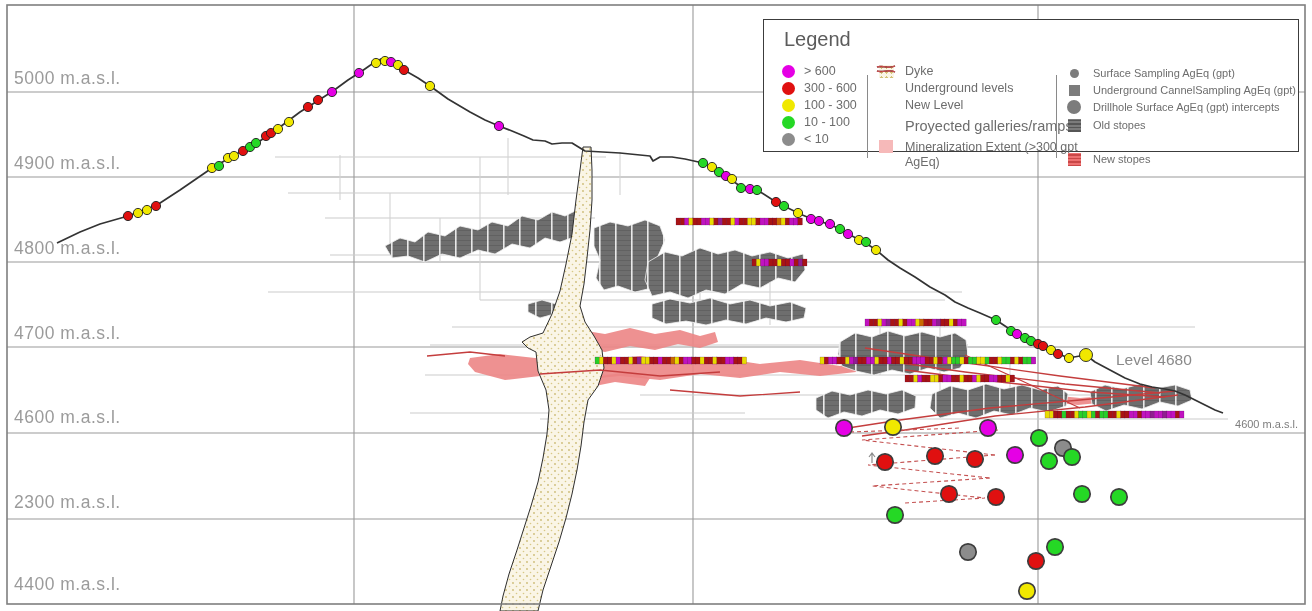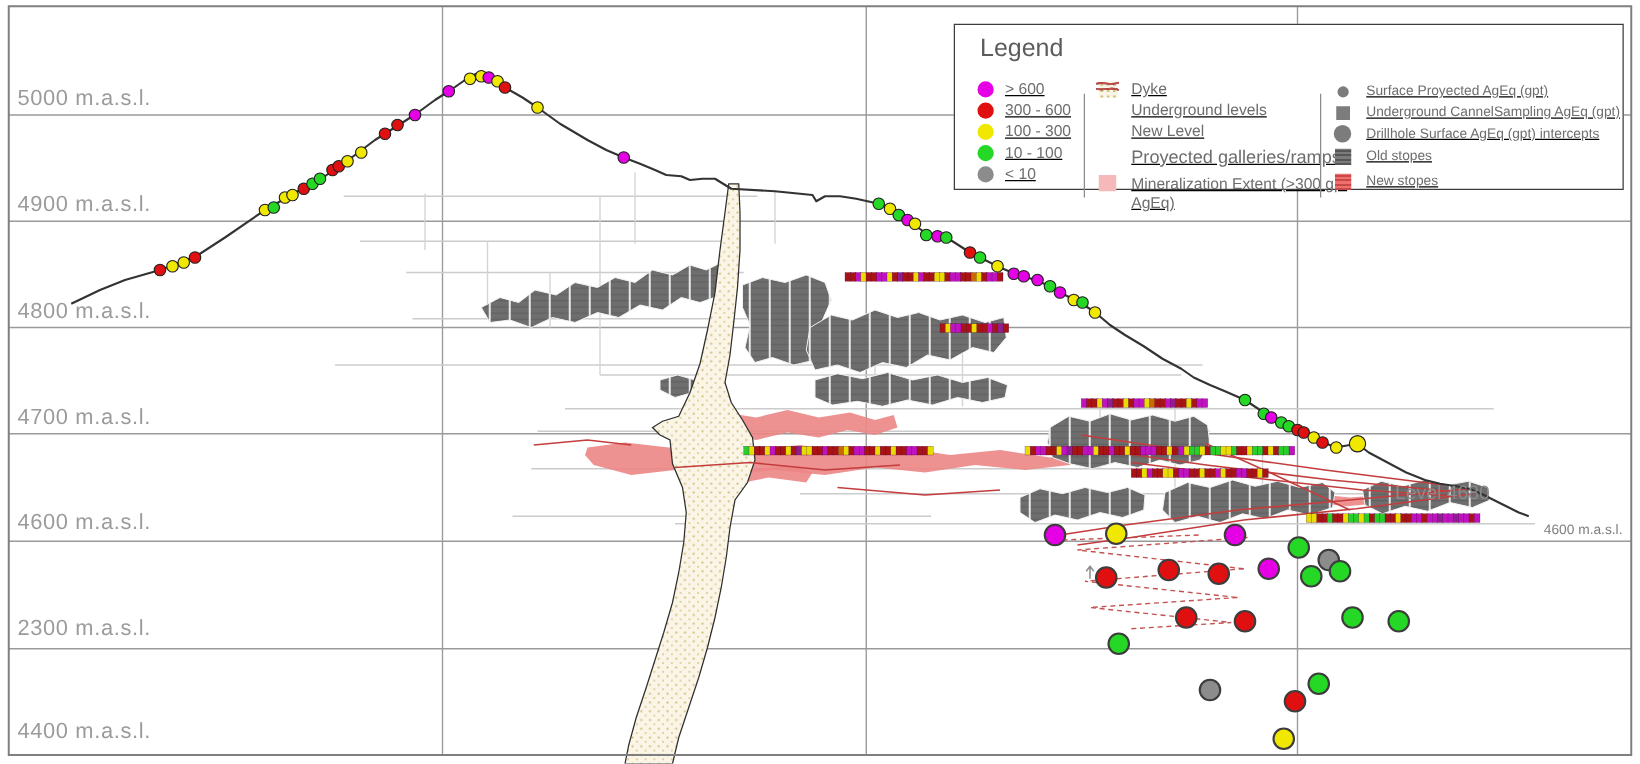--- a/index.html
+++ b/index.html
@@ -1,32 +1,32 @@
 <!DOCTYPE html>
 <html><head>
 <meta charset="utf-8">
 <style>
   html,body{margin:0;padding:0;background:#fff;}
   .stage{position:relative;width:1312px;height:611px;background:#fff;overflow:hidden;
          font-family:"Liberation Sans",sans-serif;}
   svg{position:absolute;left:0;top:0;}
   .axis-label{position:absolute;left:14px;color:#9b9b9b;font-size:17.5px;letter-spacing:.5px;}
   .ann{position:absolute;color:#8a8a8a;}
-  #ann-4680{left:1116px;top:351px;font-size:15.5px;margin-top:35px;}
+  #ann-4680{left:1116px;top:351px;font-size:15.5px;}
   #ann-portal{right:14px;top:375px;font-size:15.5px;text-align:right;line-height:21px;color:#7d7d7d;}
   #ann-4600{right:14px;top:418px;font-size:11px;color:#7d7d7d;}
   
   .legend{position:absolute;left:763px;top:19px;width:536px;height:133px;background:#fff;
           border:1.6px solid #3c3c3c;box-sizing:border-box;}
   .lg-title{position:absolute;left:20px;top:8px;font-size:20px;color:#5c5c5c;}
   .lg-col{position:absolute;}
   .lg-col1{left:18px;top:44px;}
   .lg-col2{left:112px;top:44px;}
   .lg-col3{left:300px;top:46px;}
-  .lg-row{display:flex;align-items:center;gap:9px;margin-bottom:3px;min-height:14px;text-decoration:underline;}
+  .lg-row{display:flex;align-items:center;gap:9px;margin-bottom:3px;min-height:14px;}
   .lg-row .lbl{font-size:12.5px;color:#6d6d6d;white-space:nowrap;}
   .lg-col3 .lbl{font-size:11px;}
   .lbl-big{font-size:14.5px !important;}
   .lg-div{position:absolute;top:55px;width:0;height:83px;border-left:1.6px solid #8a8a8a;}
   .dot13{width:13px;height:13px;border-radius:50%;flex:0 0 13px;}
   .ic{flex:0 0 20px;display:flex;justify-content:center;}
   .dyke-sw{width:15px;height:13px;background:#faf5e6;
     background-image:radial-gradient(#d3c176 1px,transparent 1.2px);background-size:5px 5px;}
   .min-sw{width:14px;height:13px;background:#f6b9b9;}
   .gray-c9{width:9px;height:9px;border-radius:50%;background:#7c7c7c;}
@@ -513,41 +513,41 @@
       </div>
     </div>
 
     <div class="lg-div" style="left:292px"></div>
 
     <div class="lg-col lg-col3">
       <div class="lg-row">
         <span class="ic">
             <span class="gray-c9"></span>
           </span>
-        <span class="lbl">Surface Proyected AgEq (gpt)</span>
+        <span class="lbl">Surface Sampling AgEq (gpt)</span>
       </div>
       <div class="lg-row">
         <span class="ic">
             <span class="gray-sq"></span>
           </span>
         <span class="lbl">Underground CannelSampling AgEq (gpt)</span>
       </div>
       <div class="lg-row">
         <span class="ic">
             <span class="gray-c14"></span>
           </span>
         <span class="lbl">Drillhole Surface AgEq (gpt) intercepts</span>
       </div>
       <div class="lg-row" style="margin-top:4px">
         <span class="ic">
             <span class="stope-sw"></span>
           </span>
         <span class="lbl">Old stopes</span>
       </div>
-      <div class="lg-row" style="margin-top:6px">
+      <div class="lg-row" style="margin-top:20px">
         <span class="ic">
             <span class="nstope-sw"></span>
           </span>
         <span class="lbl">New stopes</span>
       </div>
     </div>
   </div>
 </div>
 
 </body></html>

